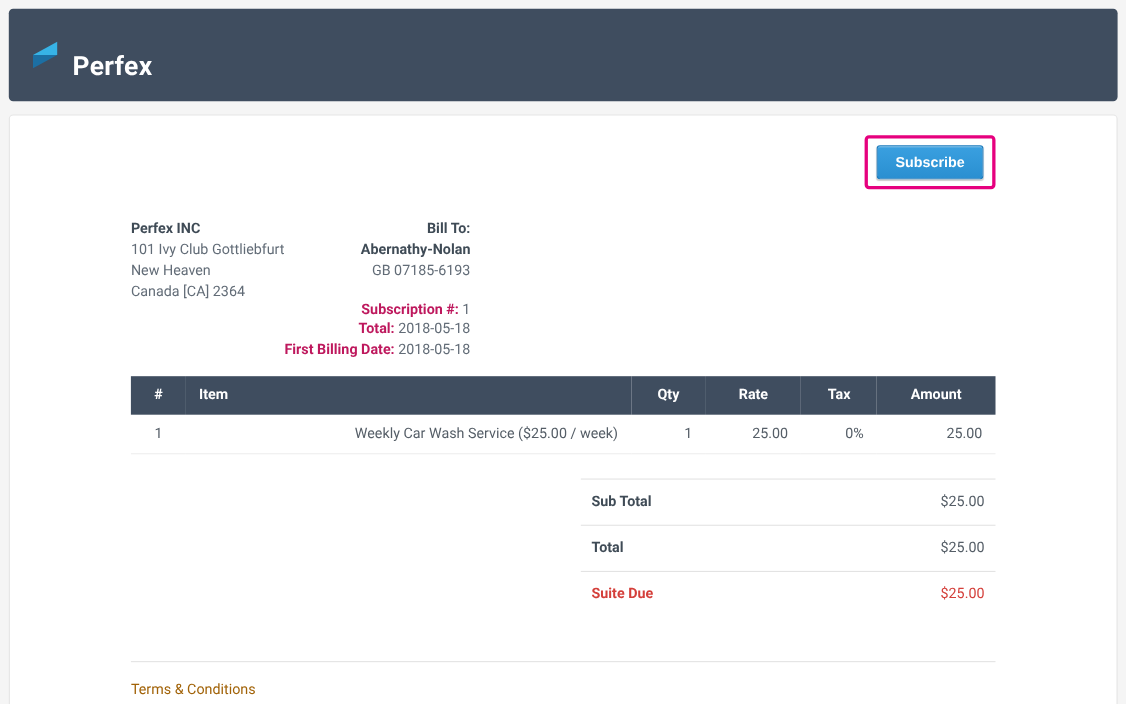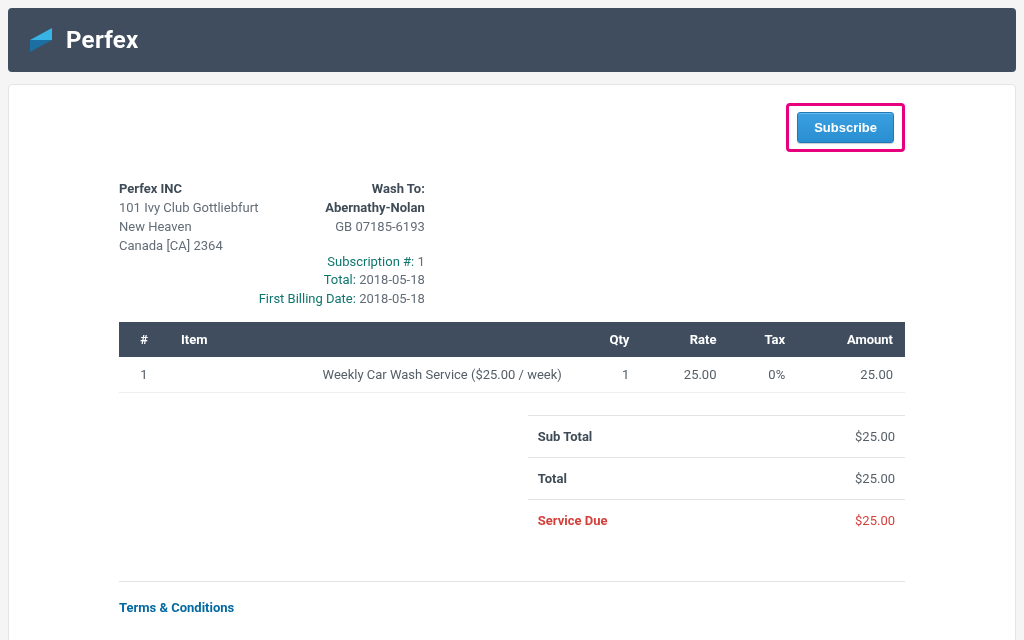--- a/index.html
+++ b/index.html
@@ -41,20 +41,21 @@
     left: 0; top: 12px;
     width: 0; height: 0;
     border-top: 12px solid #1c6fa3;
     border-right: 22px solid transparent;
   }
   .brand {
     color: #fff;
     font-size: 24px;
     font-weight: 700;
     letter-spacing: .3px;
+    margin-top: 20px;
   }
   .card {
     background: #fff;
     border: 1px solid #e5e5e5;
     border-radius: 4px;
     margin-top: 12px;
     padding: 18px 110px 32px 110px;
     min-height: 540px;
   }
   .actions {
@@ -85,33 +86,32 @@
     margin-bottom: 13px;
   }
   .addresses .left,
   .addresses .right {
     line-height: 1.45;
     color: #626c77;
   }
   .addresses .right { text-align: right; }
   .addresses .name { font-weight: 700; color: #3f4b56; }
   .meta { margin-top: 16px; }
-  .meta .label { font-weight: 400; color: #0f766e; }
+  .meta .label { font-weight: 700; color: #be185d; }
   table.items {
     width: 100%;
     border-collapse: collapse;
     font-size: 13px;
     margin-bottom: 22px;
   }
   table.items thead th {
     background: #3f4d5f;
     color: #fff;
     font-weight: 700;
     padding: 10px 12px;
-    text-align: right;
   }
   table.items thead th:nth-child(1) { width: 50px; text-align: center; }
   table.items thead th:nth-child(2) { text-align: left; }
   table.items tbody td {
     padding: 10px 12px;
     border-bottom: 1px solid #eee;
     color: #555e67;
     text-align: right;
   }
   table.items tbody td:nth-child(1) { text-align: center; }
@@ -130,22 +130,22 @@
   .totals .label { font-weight: 700; color: #3f4b56; }
   .totals .value { color: #555e67; }
   .totals .row.due .label,
   .totals .row.due .value { color: #d43f3a; }
   .divider {
     margin: 40px 0 18px 0;
     border: none;
     border-top: 1px solid #e3e3e3;
   }
   .terms-title {
-    font-weight: 700;
-    color: #0369a1;
+    font-weight: 400;
+    color: #a16207;
     margin-bottom: 14px;
     font-size: 13px;
   }
 </style>
 </head>
 <body>
 
 <div class="page">
   <div class="topbar">
     <span class="logo-mark">
@@ -164,21 +164,21 @@
     </div>
 
     <div class="addresses">
       <div class="left">
         <div class="name">Perfex INC</div>
         <div>101 Ivy Club Gottliebfurt</div>
         <div>New Heaven</div>
         <div>Canada [CA] 2364</div>
       </div>
       <div class="right">
-        <div class="name">Wash To:</div>
+        <div class="name">Bill To:</div>
         <div class="name">Abernathy-Nolan</div>
         <div>GB 07185-6193</div>
         <div class="meta">
           <div><span class="label">Subscription #:</span> <span>1</span></div>
           <div><span class="label">Total:</span> <span>2018-05-18</span></div>
           <div><span class="label">First Billing Date:</span> <span>2018-05-18</span></div>
         </div>
       </div>
     </div>
 
@@ -208,21 +208,21 @@
     <div class="totals">
       <div class="row">
         <span class="label">Sub Total</span>
         <span class="value">$25.00</span>
       </div>
       <div class="row">
         <span class="label">Total</span>
         <span class="value">$25.00</span>
       </div>
       <div class="row due">
-        <span class="label">Service Due</span>
+        <span class="label">Suite Due</span>
         <span class="value">$25.00</span>
       </div>
     </div>
 
     <hr class="divider">
 
     <div class="terms-title">Terms &amp; Conditions</div>
 
   </div>
 </div>

